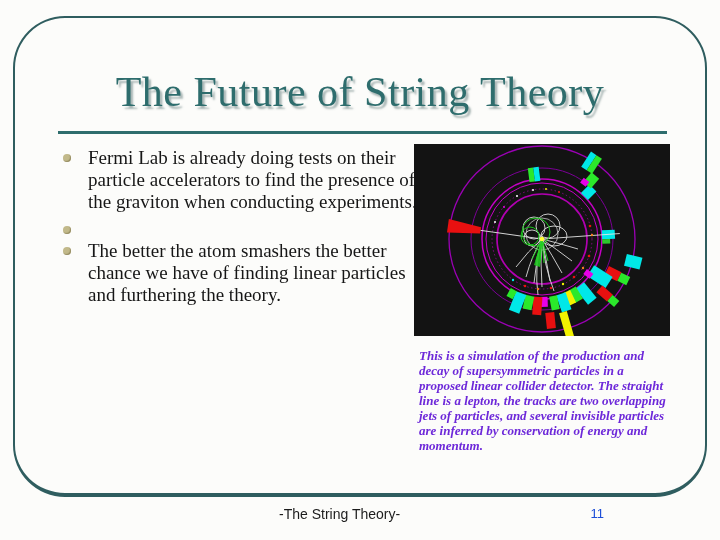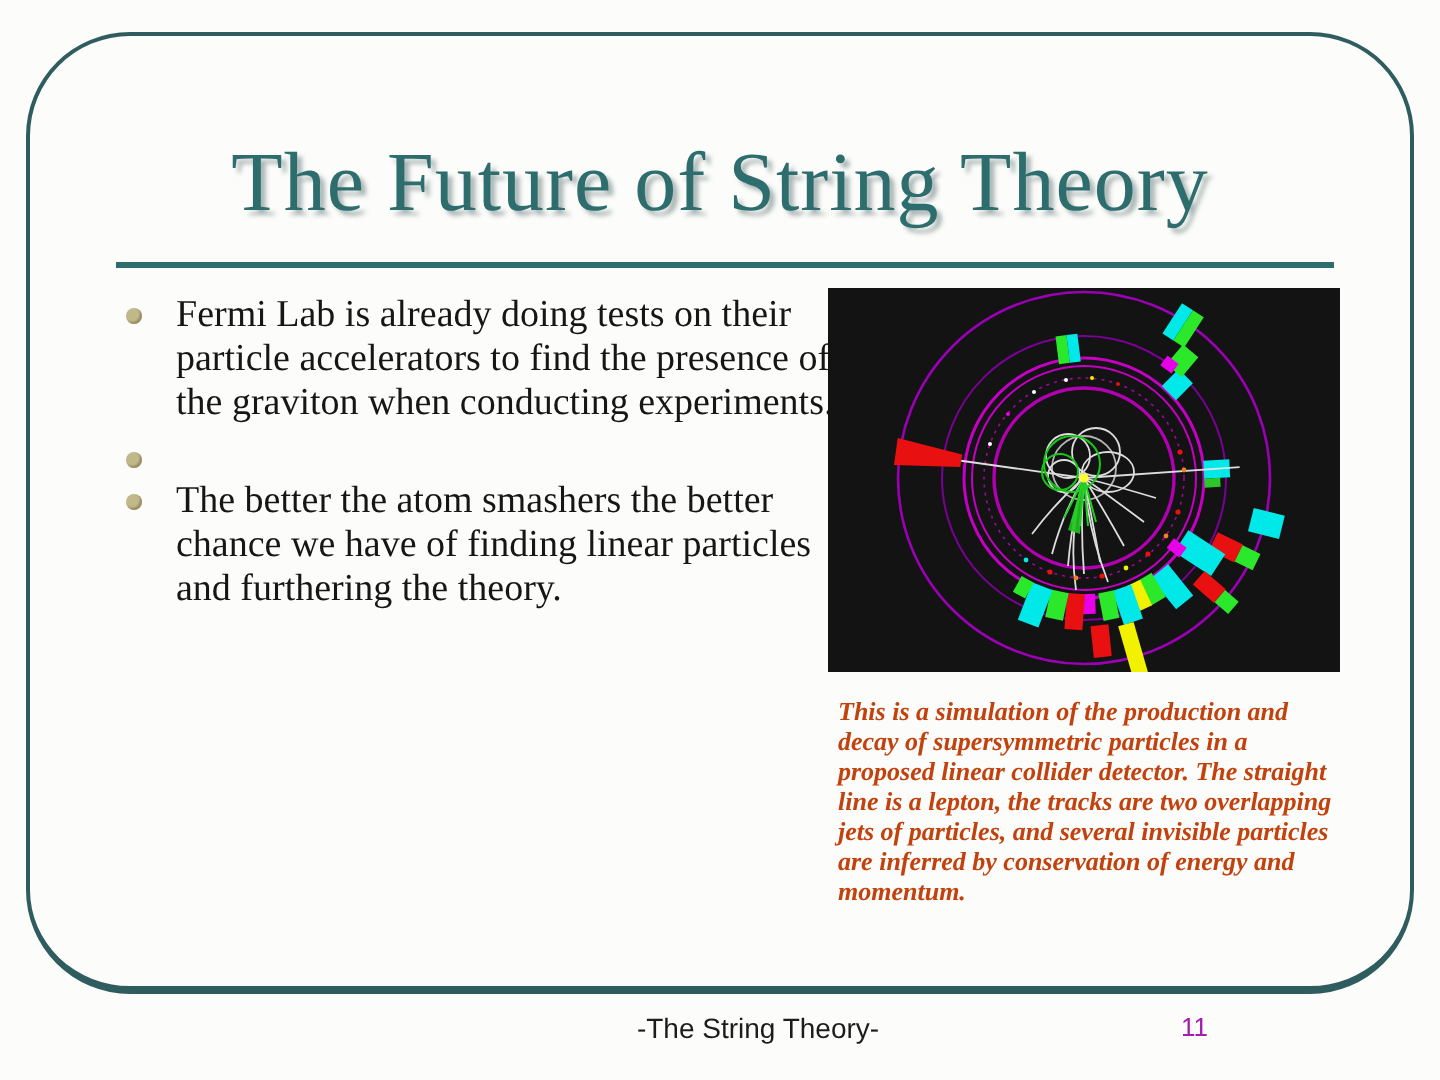--- a/index.html
+++ b/index.html
@@ -76,40 +76,39 @@
   .detector svg { display: block; }
 
   .caption {
     position: absolute;
     left: 419px; top: 348px;
     width: 252px;
     font-size: 13px;
     line-height: 15px;
     font-style: italic;
     font-weight: bold;
-    color: #c2410c;
+    color: #6d28d9;
   }
 
   .footer-text {
     position: absolute;
     left: 279px; top: 506px;
     width: 200px;
-    text-align: center;
     font-family: "Liberation Sans", sans-serif;
     font-size: 14px;
     color: #1c1c1c;
   }
   .page-number {
     position: absolute;
     left: 578px; top: 506px;
     width: 26px;
     text-align: right;
     font-family: "Liberation Sans", sans-serif;
     font-size: 13px;
-    color: #a21caf;
+    color: #1d4ed8;
   }
 </style>
 </head>
 <body>
 
 <div class="slide">
 
   <div class="frame"></div>
 
   <h1 class="title">The Future of String Theory</h1>

